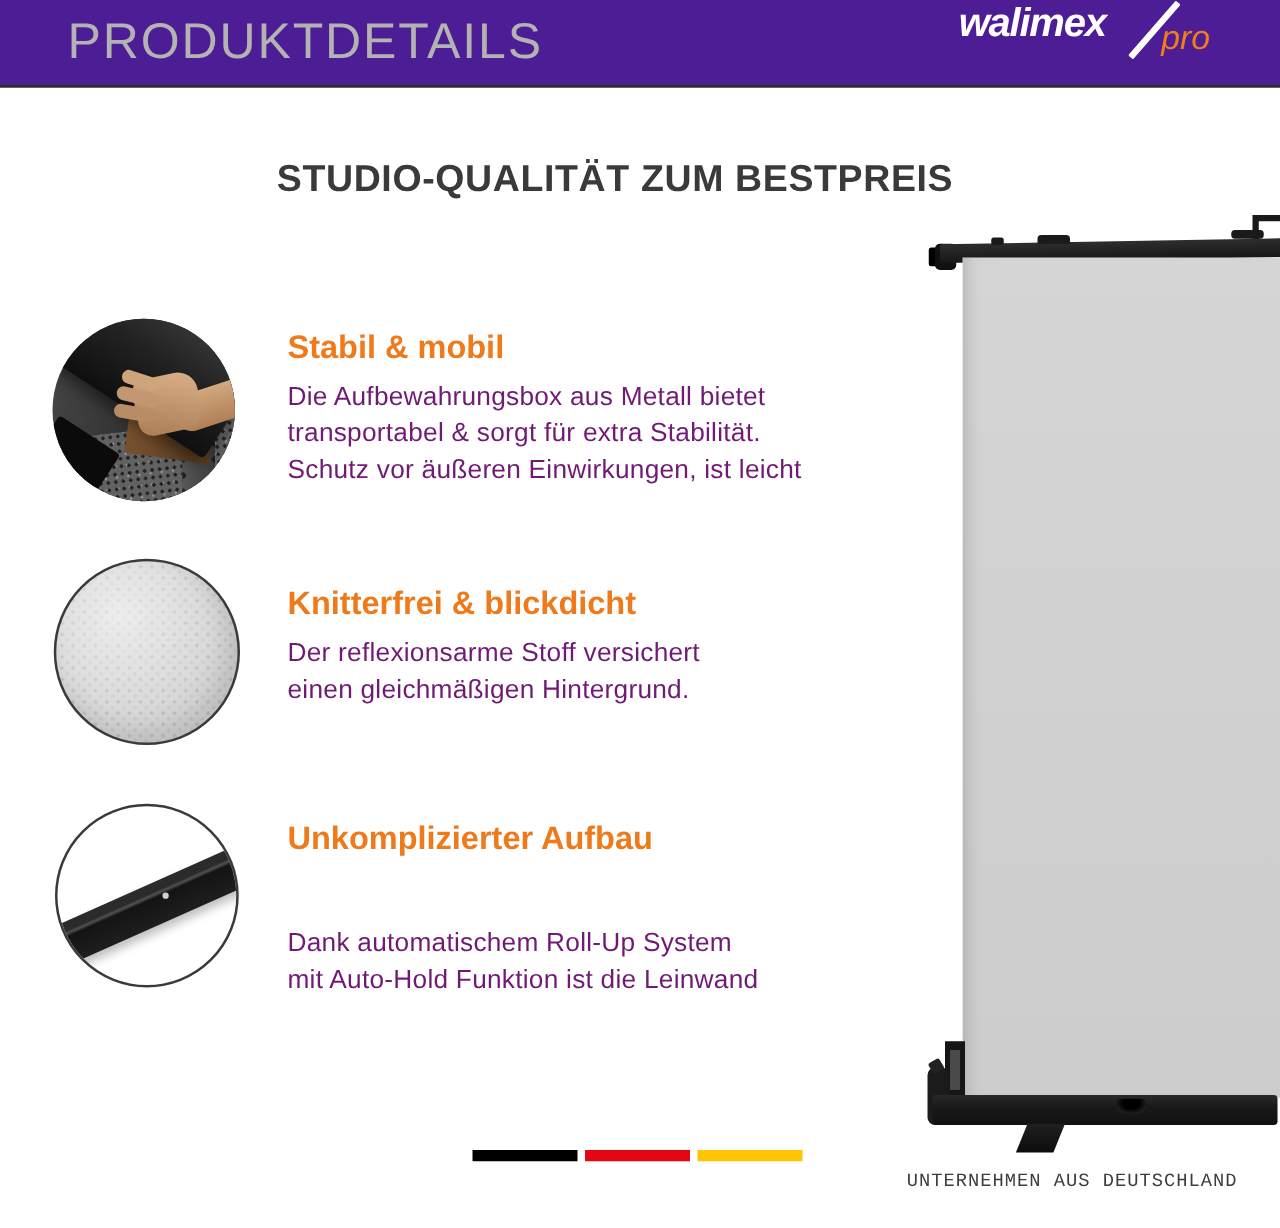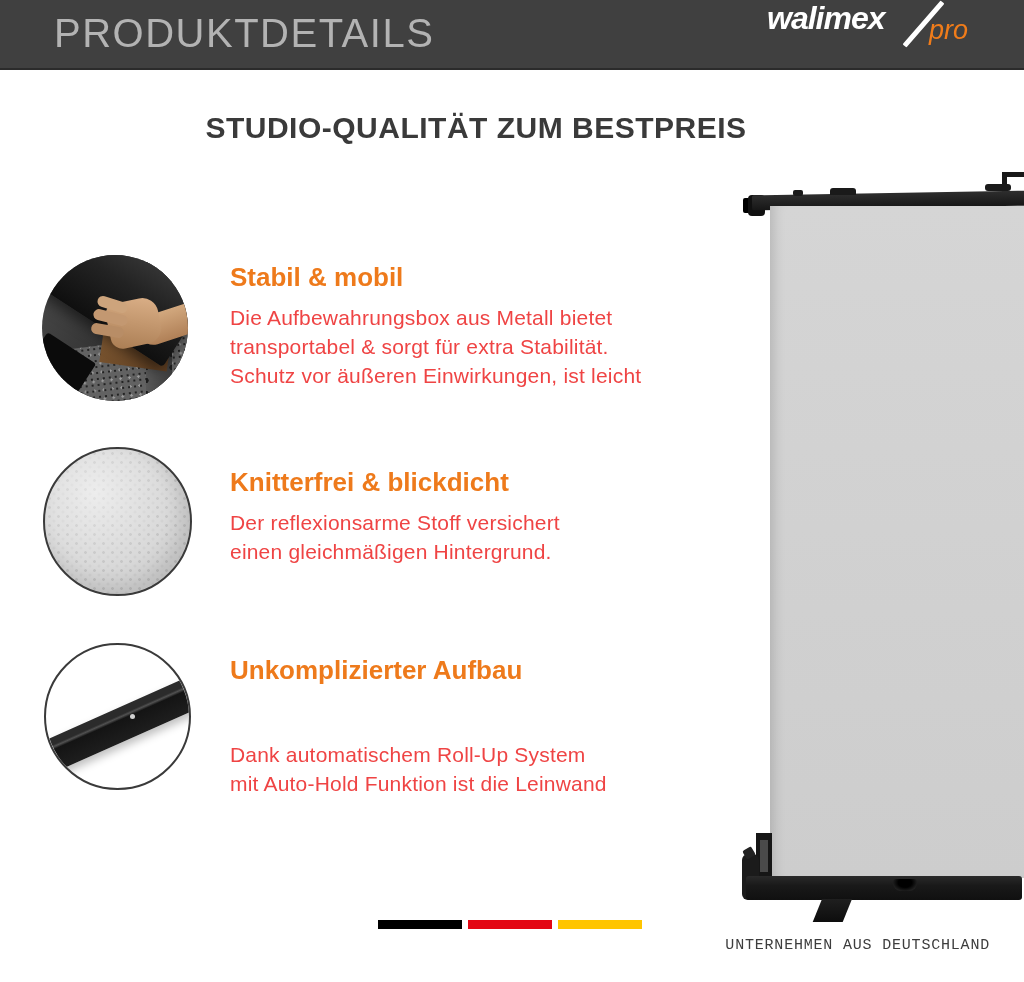--- a/index.html
+++ b/index.html
@@ -4,42 +4,42 @@
 <style>
   html,body { margin:0; padding:0; background:#ffffff; }
   .canvas {
     position:relative; width:1024px; height:982px; overflow:hidden;
     background:#ffffff; font-family:"Liberation Sans", sans-serif;
   }
 
   
   .header {
     position:absolute; left:0; top:0; width:1024px; height:70px;
-    background:#404040; border-bottom:2px solid #2b2b2b; box-sizing:border-box;
+    background:#4c1d95; border-bottom:2px solid #2b2b2b; box-sizing:border-box;
   }
   .header-title {
     position:absolute; left:54px; top:11px; font-size:40px; font-weight:400;
     color:#b3b3b3; letter-spacing:1.5px; white-space:nowrap;
   }
   .logo-brand {
     position:absolute; left:767px; top:0px; font-size:32px; font-weight:700;
     font-style:italic; color:#ffffff; letter-spacing:-1px; white-space:nowrap;
   }
   .logo-slash {
     position:absolute; left:921px; top:-5px; width:5px; height:58px;
     background:#ffffff; transform:rotate(41deg); border-radius:1px;
   }
   .logo-pro {
     position:absolute; left:929px; top:15px; font-size:27px; font-weight:400;
     font-style:italic; color:#f07c1a; white-space:nowrap;
   }
 
   
   .headline {
-    position:absolute; left:0; top:111px; width:952px; margin:0;
+    position:absolute; left:0; top:111px; width:952px; margin:16px;
     text-align:center; font-size:30px; font-weight:700; color:#3a3a3a;
     letter-spacing:0.5px; white-space:nowrap;
   }
 
   
   .f-circle { position:absolute; border-radius:50%; overflow:hidden; box-sizing:border-box; }
   .f-circle > div { position:absolute; }
 
   #c1 { left:42px; top:255px; width:146px; height:146px;
         background:linear-gradient(115deg,#4a4a4a 0%,#303030 55%,#3f3f3f 100%); }
@@ -87,21 +87,21 @@
     left:-14px; top:60px; width:192px; height:33px; transform:rotate(-24deg);
     background:linear-gradient(180deg,#2b2b2b 0%,#2b2b2b 22%,#515151 28%,#141414 36%,#1e1e1e 100%);
     border-radius:3px; box-shadow:0 5px 8px rgba(0,0,0,0.25);
   }
   .c3-dot  { left:84px; top:69px; width:5px; height:5px; border-radius:50%; background:#d0d0d0; }
   .c3-knob { left:147px; top:44px; width:10px; height:13px; background:#111111;
              border-radius:2px; transform:rotate(-24deg); }
 
   
   .f-title { position:absolute; font-size:26px; font-weight:700; color:#ee7a1b; white-space:nowrap; }
-  .f-body  { position:absolute; font-size:21px; color:#ef4444; line-height:29px; letter-spacing:0.2px; }
+  .f-body  { position:absolute; font-size:21px; color:#701a75; line-height:29px; letter-spacing:0.2px; }
   .f-body .line { white-space:nowrap; }
   #f1-title { left:230px; top:262px; }  #f1-body { left:230px; top:303px; }
   #f2-title { left:230px; top:467px; }  #f2-body { left:230px; top:508px; }
   #f3-title { left:230px; top:655px; }  #f3-body { left:230px; top:696px;margin-top:44px; }
 
   
   .product > div { position:absolute; }
   .p-handle  { left:1002px; top:172px; width:44px; height:30px; border:5px solid #191919;
                box-sizing:border-box; background:transparent; }
   .p-topcap2 { left:743px; top:198px; width:9px; height:15px; background:#000000; border-radius:2px; }

